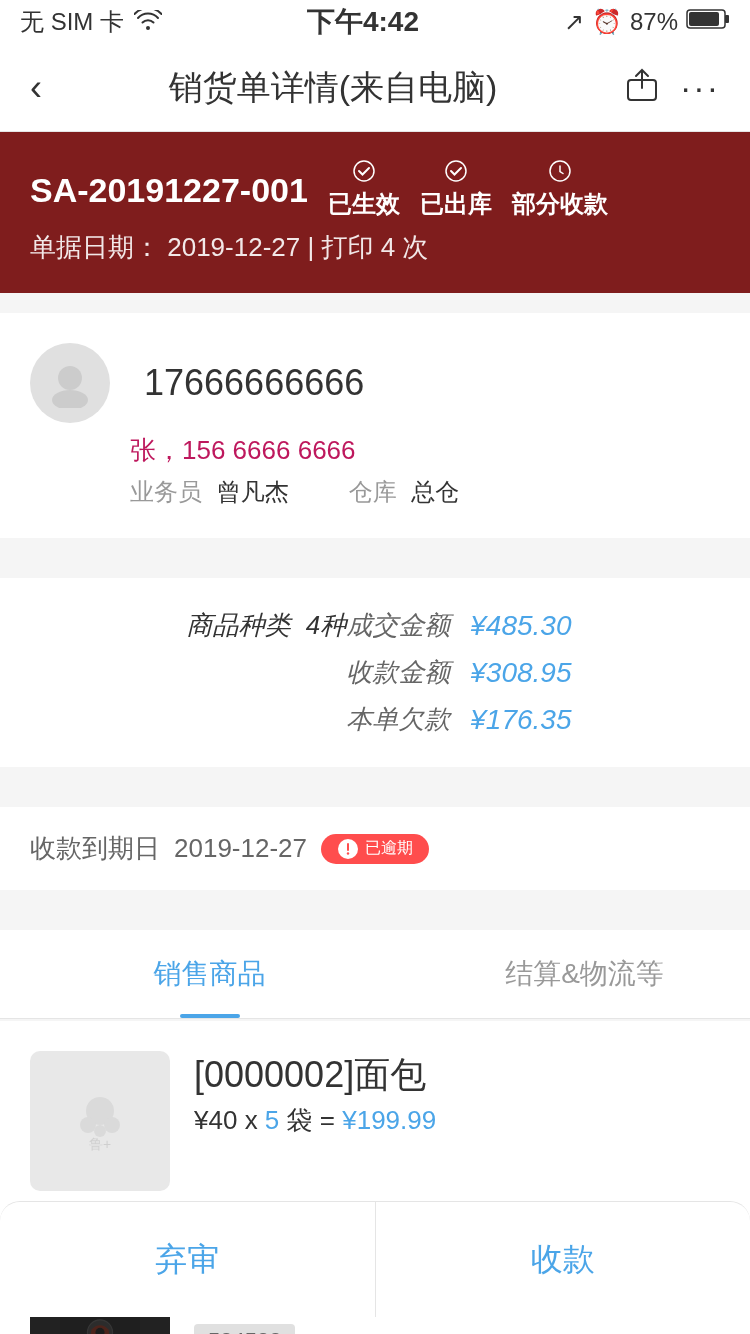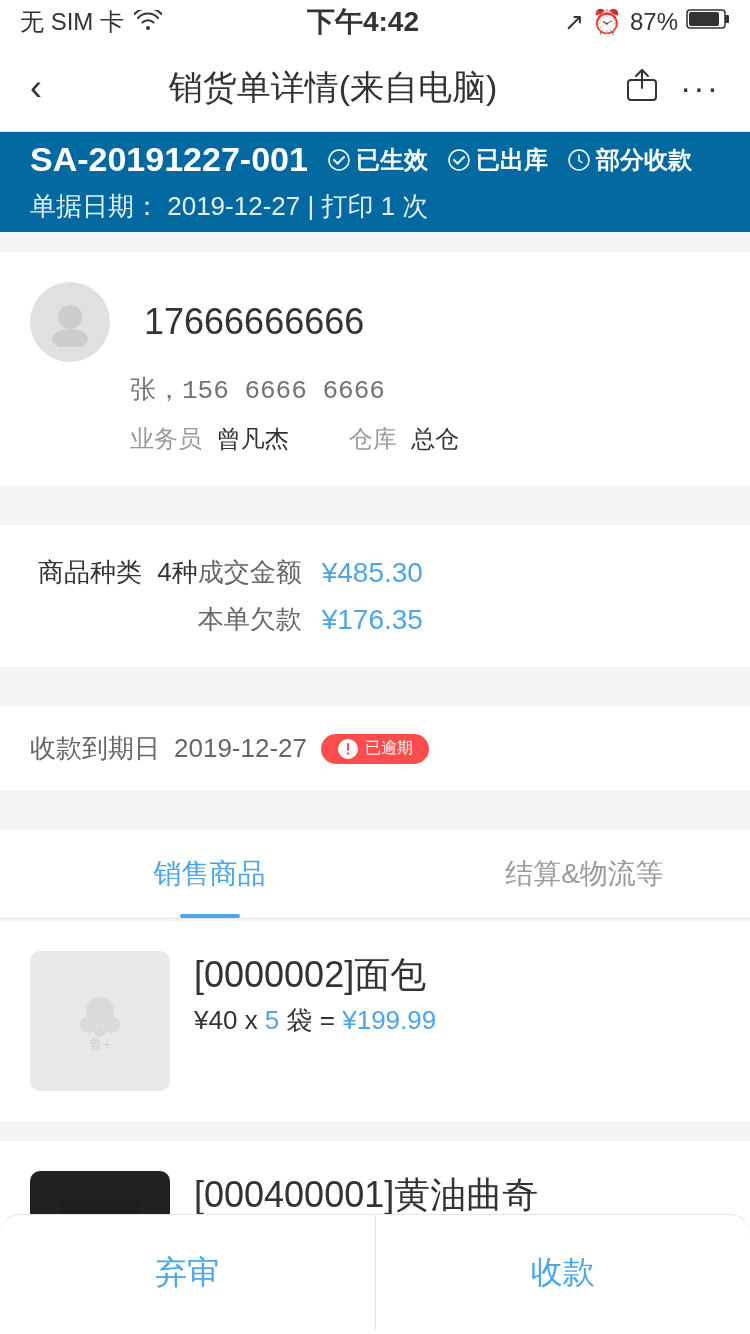--- a/index.html
+++ b/index.html
@@ -35,37 +35,38 @@
       align-items: center;
       justify-content: space-between;
       padding: 0 30px;
       border-bottom: 1px solid #e5e5e5;
     }
     .nav-title { font-size: 34px; font-weight: 500; color: #333; }
     .nav-left, .nav-right { display: flex; align-items: center; gap: 20px; }
 
     
     .order-banner {
-      background: #0369a1;
-      padding: 8px 30px;
+      background: #7f1d1d;
+      padding: 28px 30px;
       color: #fff;
     }
     .order-id {
       font-size: 34px;
       font-weight: bold;
       margin-bottom: 10px;
       display: flex;
       align-items: center;
       gap: 20px;
     }
     .badge {
       font-size: 24px;
       display: inline-flex;
       align-items: center;
       gap: 6px;
+      flex-direction: column;
     }
     .order-meta {
       font-size: 26px;
       color: rgba(255,255,255,0.9);
     }
 
     
     .customer-card {
       background: #fff;
       padding: 30px;
@@ -81,40 +82,41 @@
       width: 80px;
       height: 80px;
       border-radius: 50%;
       background: #e0e0e0;
       display: flex;
       align-items: center;
       justify-content: center;
       flex-shrink: 0;
     }
     .customer-main { font-size: 36px; font-weight: 500; }
-    .customer-sub { font-size: 26px; color: #737373; margin-bottom: 16px; padding-left: 100px; font-family: Liberation Mono, monospace; }
+    .customer-sub { font-size: 26px; color: #be185d; margin-bottom: 8px; padding-left: 100px; }
     .customer-info {
       display: flex;
       gap: 60px;
       padding-left: 100px;
       font-size: 24px;
       color: #333;
     }
     .info-label { color: #999; margin-right: 8px; }
 
     
     .summary-section {
       background: #fff;
       padding: 30px;
       margin-top: 20px;
     }
     .summary-row {
       display: flex;
-      justify-content: flex-start;
+      justify-content: center;
       align-items: flex-start;
+      font-style: italic;
     }
     .summary-left, .summary-right { display: flex; flex-direction: column; gap: 12px; }
     .summary-item { font-size: 26px; color: #666; }
     .summary-item span { color: #333; margin-left: 8px; }
     .summary-amount-row { display: flex; justify-content: space-between; align-items: center; }
     .amount-label { font-size: 26px; color: #666; }
     .amount-value { font-size: 28px; color: #4BA5E8; font-weight: 500; }
 
     
     .due-section {
@@ -203,21 +205,21 @@
       border-radius: 4px;
       margin-bottom: 14px;
     }
     .product-price-row { font-size: 26px; color: #333; }
     .qty-highlight { color: #4BA5E8; }
     .total-highlight { color: #4BA5E8; font-weight: 500; }
 
     
     .bottom-bar {
       position: fixed;
-      bottom: 4px;
+      bottom: 17px;
       left: 0;
       width: 750px;
       height: 116px;
       background: #fff;
       border-top: 1px solid #e5e5e5;
       display: flex;
       border-radius: 20px;
     }
     .bottom-btn {
       flex: 1;
@@ -304,21 +306,21 @@
       <svg width="22" height="22" viewBox="0 0 22 22" fill="none">
           <circle cx="11" cy="11" r="10" stroke="white" stroke-width="1.5"></circle>
           <path d="M11 6v5.5l3 2" stroke="white" stroke-width="1.5" stroke-linecap="round"></path>
         </svg>
       <span>部分收款</span>
     </span>
   </div>
   <div class="order-meta">
     <span>单据日期：</span>
     <span>2019-12-27</span>
-    <span>| 打印 1 次</span>
+    <span>| 打印 4 次</span>
   </div>
 </div>
 
 <div class="customer-card">
   <div class="customer-name-row">
     <div class="avatar">
       <svg width="50" height="50" viewBox="0 0 50 50" fill="none">
         <circle cx="25" cy="20" r="12" fill="#ccc"></circle>
         <ellipse cx="25" cy="42" rx="18" ry="10" fill="#ccc"></ellipse>
       </svg>
@@ -345,20 +347,24 @@
     <div class="summary-left">
       <div class="summary-item">
         <span>商品种类</span>
         <span>4种</span>
       </div>
     </div>
     <div class="summary-right">
       <div class="summary-amount-row">
         <span class="amount-label">成交金额</span>
         <span class="amount-value" style="margin-left:20px;">¥485.30</span>
+      </div>
+      <div class="summary-amount-row">
+        <span class="amount-label">收款金额</span>
+        <span class="amount-value" style="margin-left:20px;">¥308.95</span>
       </div>
       <div class="summary-amount-row">
         <span class="amount-label">本单欠款</span>
         <span class="amount-value" style="margin-left:20px;">¥176.35</span>
       </div>
     </div>
   </div>
 </div>
 
 <div class="divider"></div>

